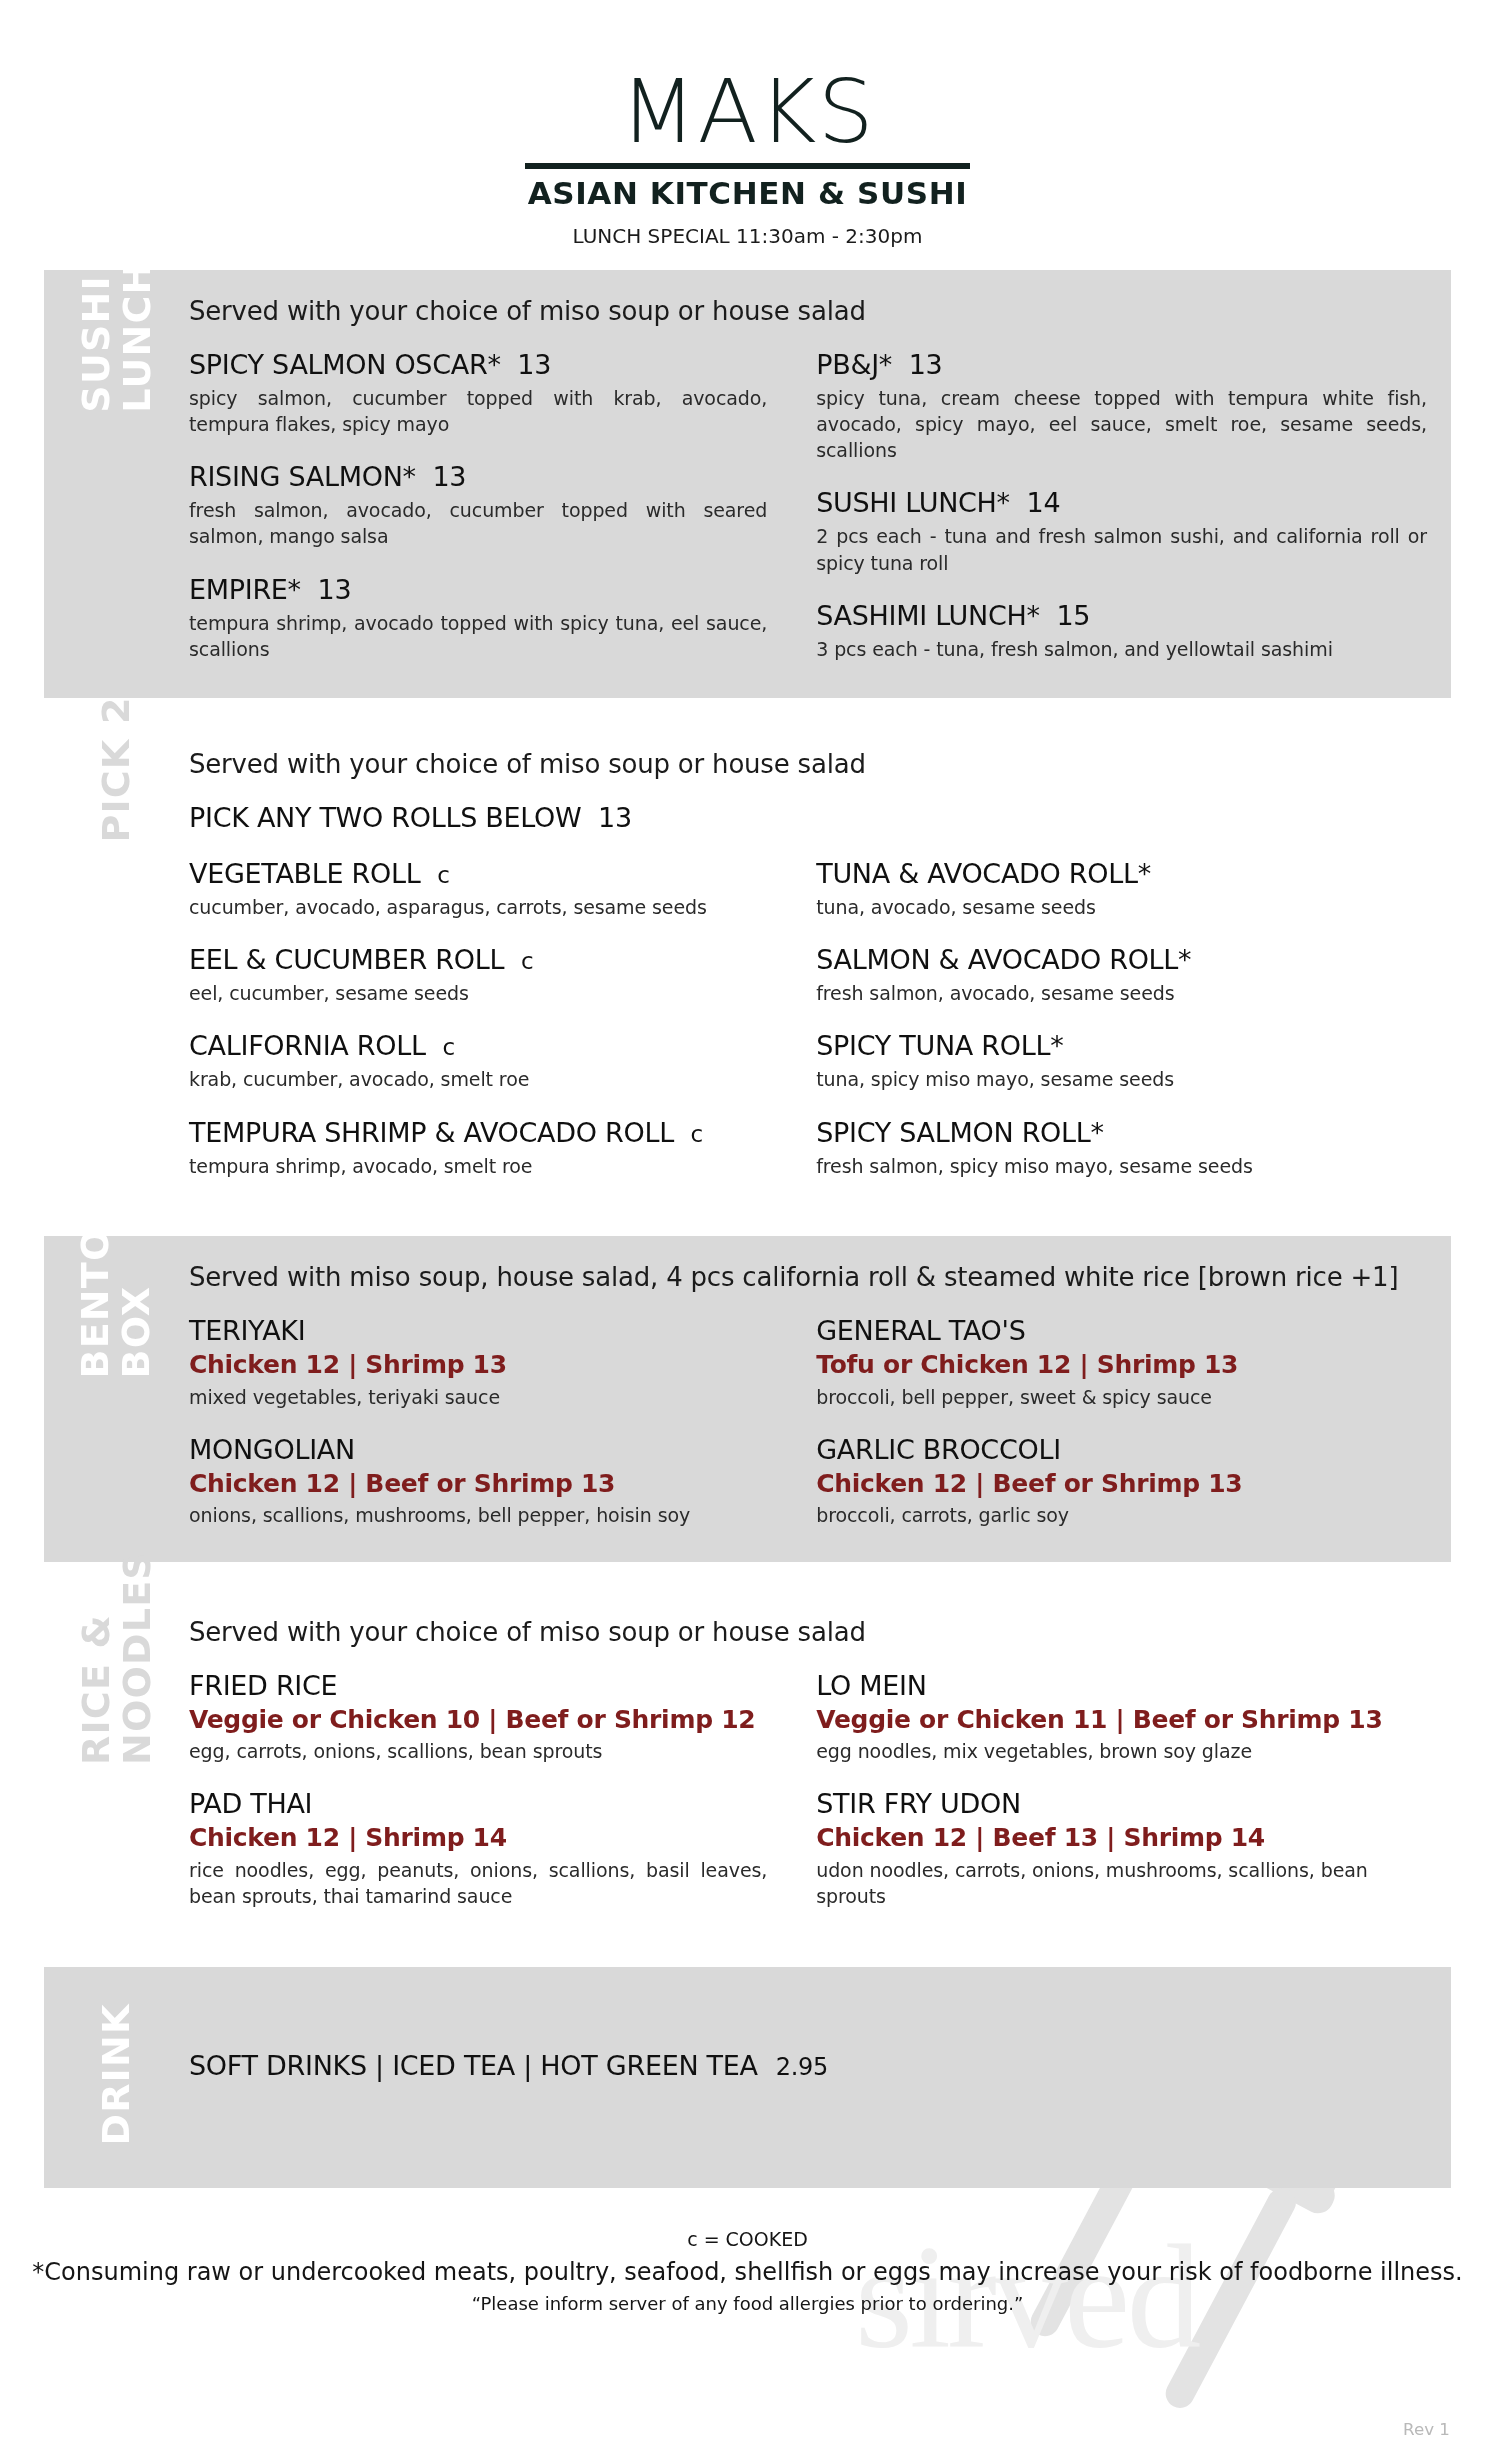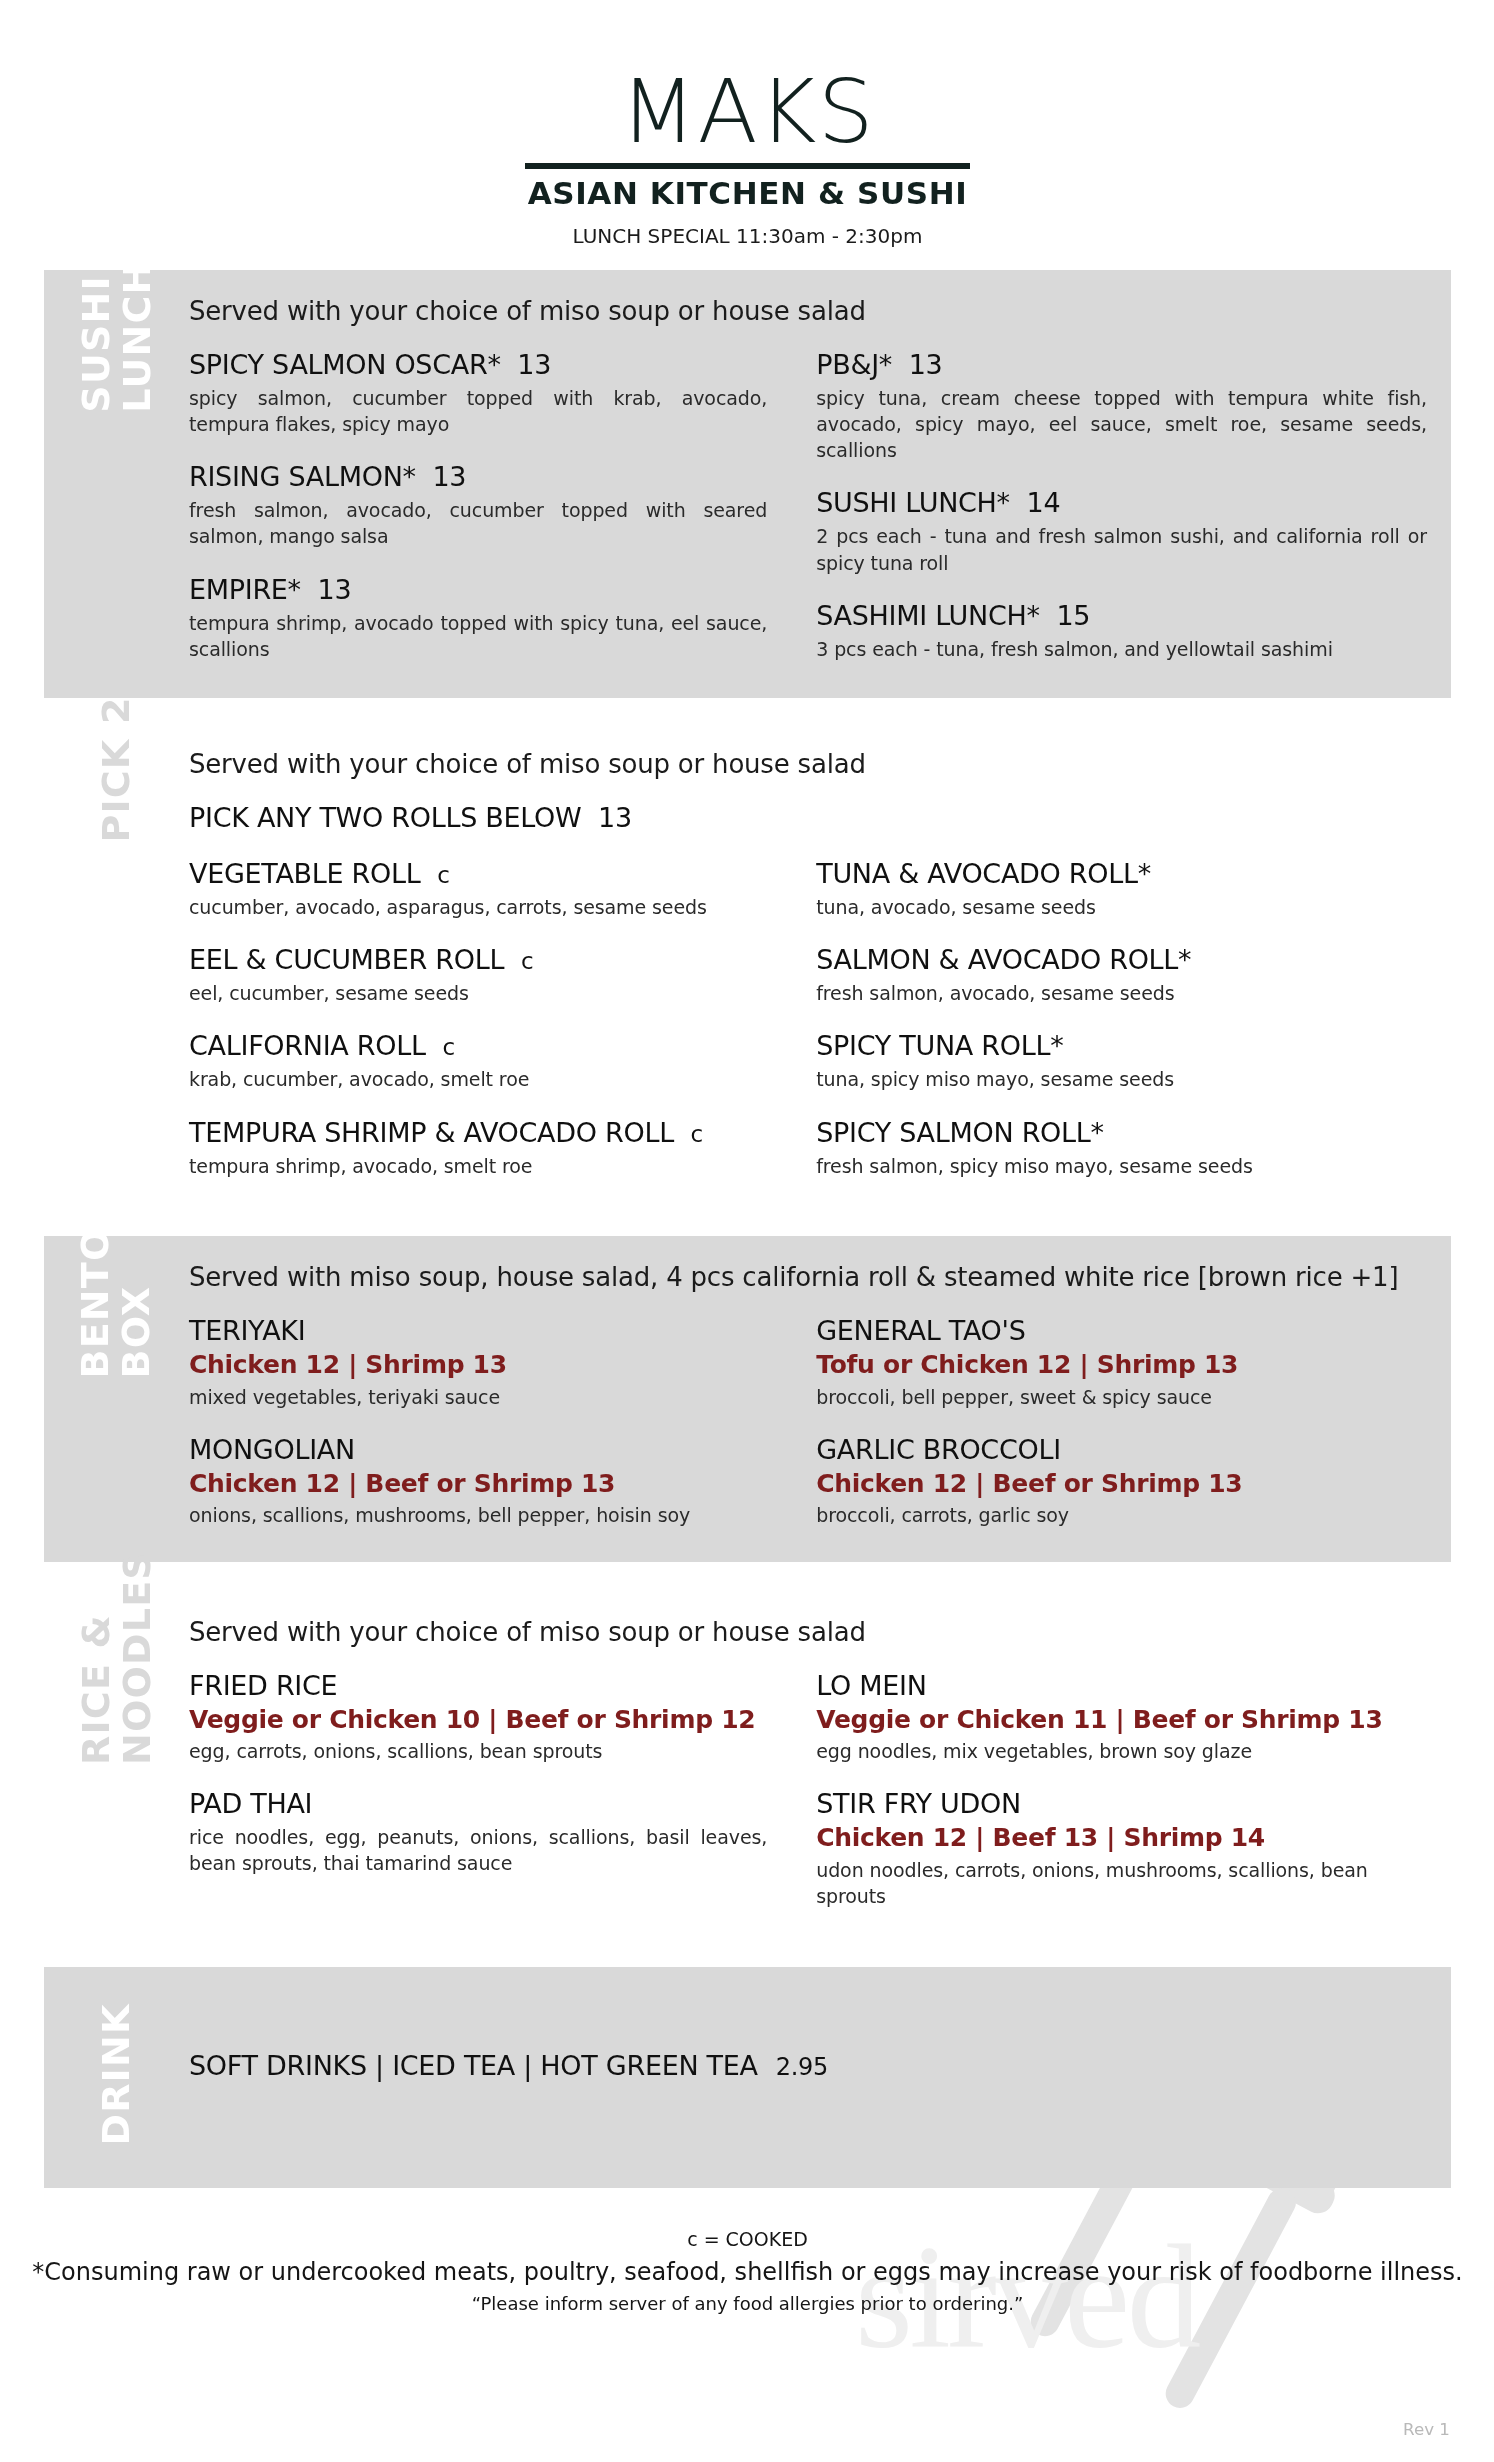--- a/index.html
+++ b/index.html
@@ -450,20 +450,21 @@
       <div class="col">
 
         <div class="item">
           <div class="item-title">FRIED RICE</div>
           <div class="item-price-line">Veggie or Chicken 10 | Beef or Shrimp 12</div>
           <div class="item-desc">egg, carrots, onions, scallions, bean sprouts</div>
         </div>
 
         <div class="item">
           <div class="item-title">PAD THAI</div>
+          <div class="item-price-line">Chicken 12 | Shrimp 14</div>
           <div class="item-desc justified">rice noodles, egg, peanuts, onions, scallions, basil leaves, bean sprouts, thai tamarind sauce</div>
         </div>
 
       </div>
       <div class="col col-right">
 
         <div class="item">
           <div class="item-title">LO MEIN</div>
           <div class="item-price-line">Veggie or Chicken 11 | Beef or Shrimp 13</div>
           <div class="item-desc">egg noodles, mix vegetables, brown soy glaze</div>

